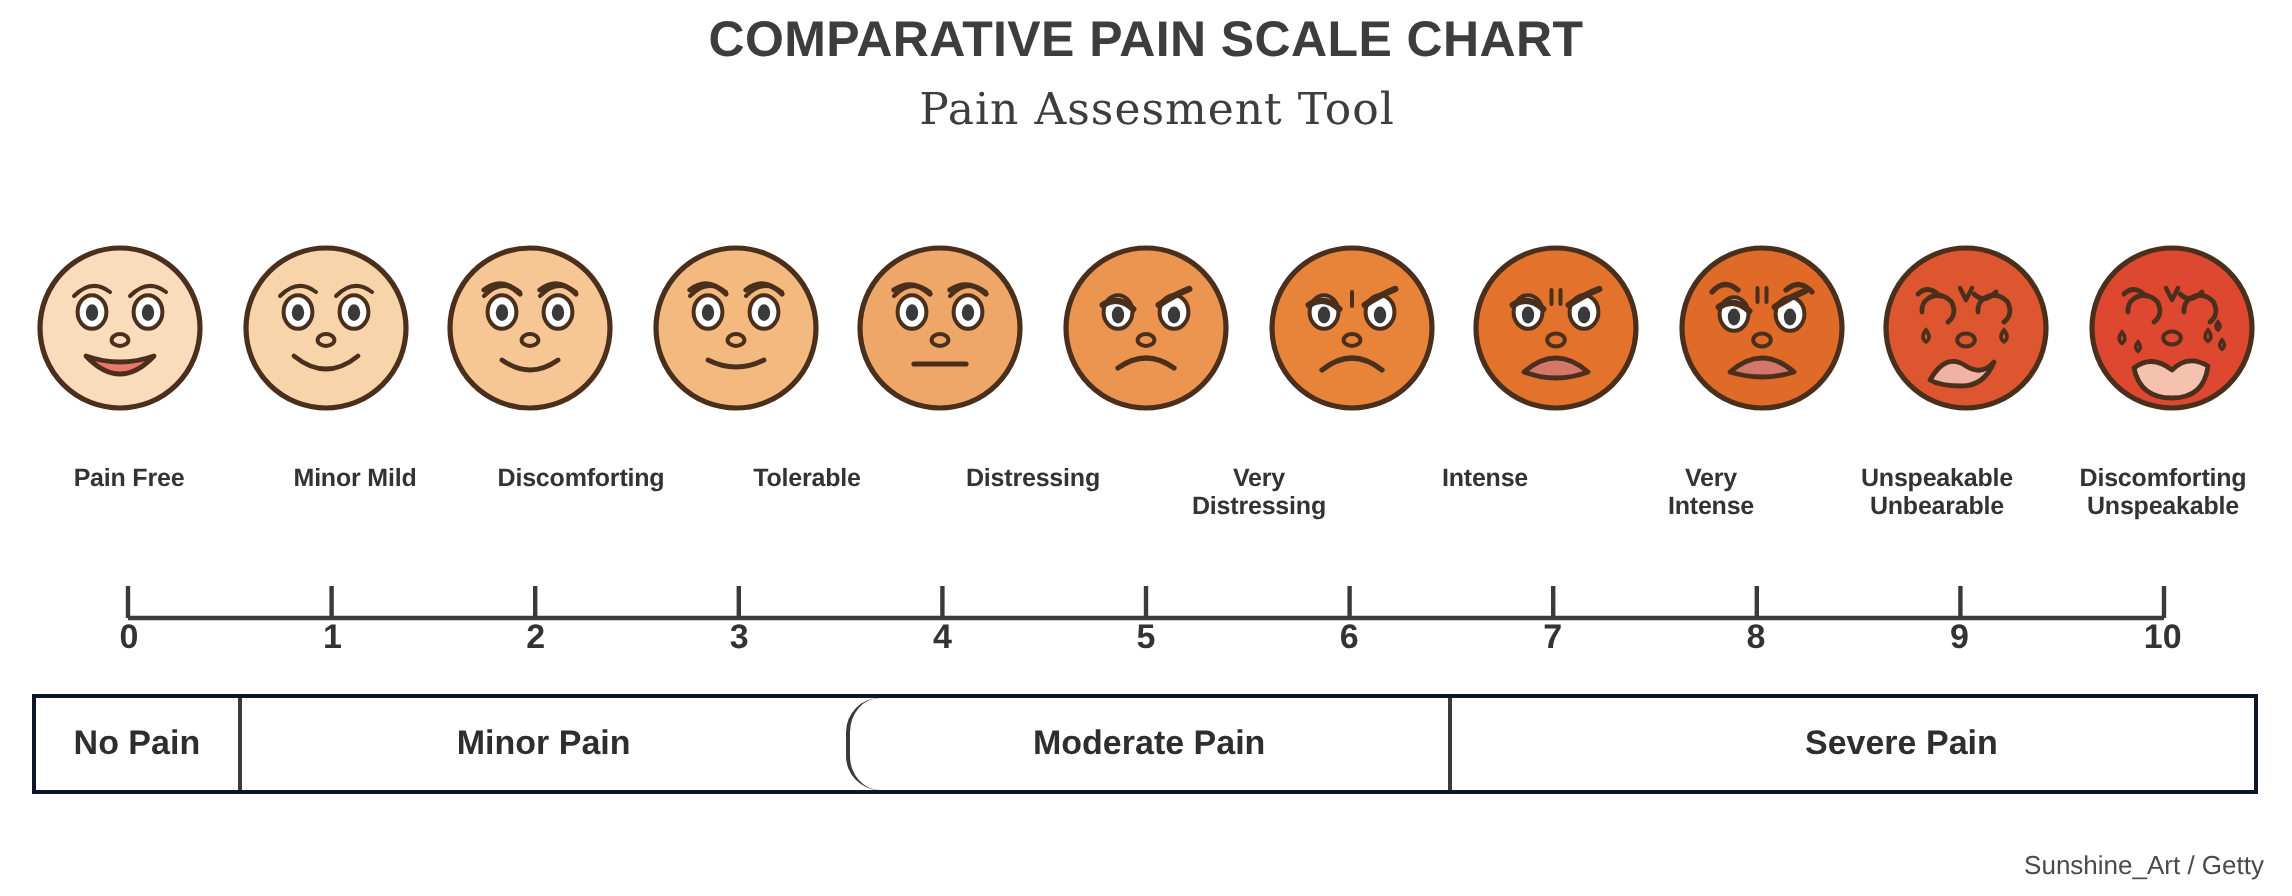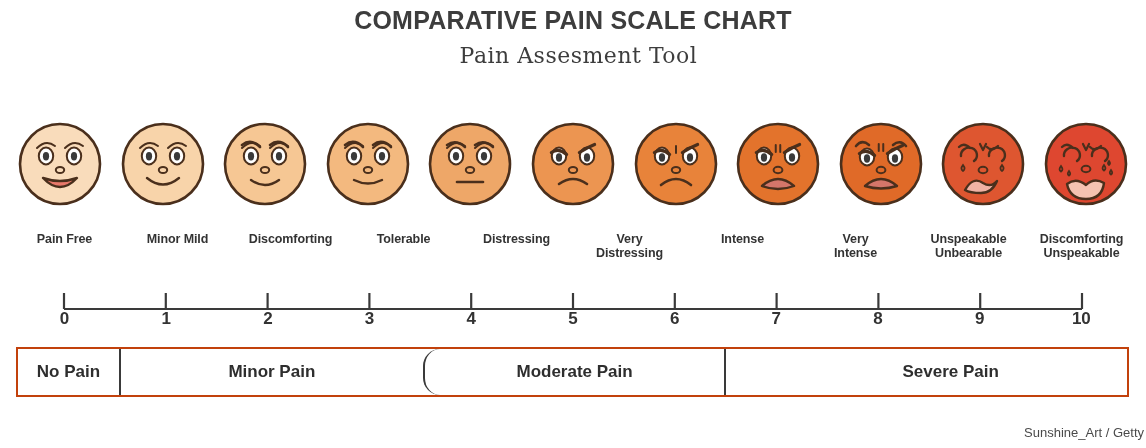--- a/index.html
+++ b/index.html
@@ -39,31 +39,31 @@
   .ruler{position:absolute;top:287px;left:0;width:1146px;height:50px;}
 
   .numbers-row{
     position:absolute;top:309px;left:14px;width:1118px;
     display:flex;justify-content:space-between;
   }
   .num-cell{width:101px;text-align:center;font-size:17px;font-weight:bold;color:#333;}
 
   .category-bar{
     position:absolute;left:16px;top:347px;width:1113px;height:50px;
-    border:2px solid #c2410c;box-sizing:border-box;
+    border:2px solid #0f172a;box-sizing:border-box;
     display:flex;align-items:center;
   }
   .cat{
     height:100%;display:flex;align-items:center;justify-content:center;
     font-size:17px;font-weight:bold;color:#2e2e2e;box-sizing:border-box;
   }
   .cat + .cat{border-left:2px solid #3a3a3a;}
 
   .credit{
-    position:absolute;right:2px;bottom:8px;
+    position:absolute;right:14px;bottom:8px;
     font-size:13px;color:#4a4a4a;font-weight:normal;
   }
 </style>
 </head>
 <body>
 
 <div class="header">
   <div class="title">COMPARATIVE PAIN SCALE CHART</div>
   <div class="subtitle">Pain Assesment Tool</div>
 </div>

